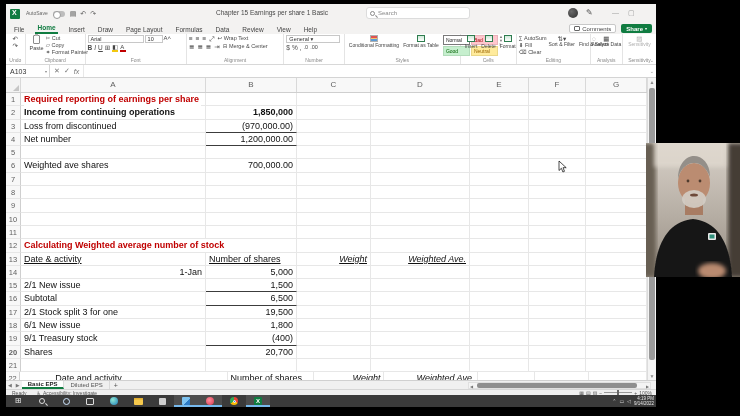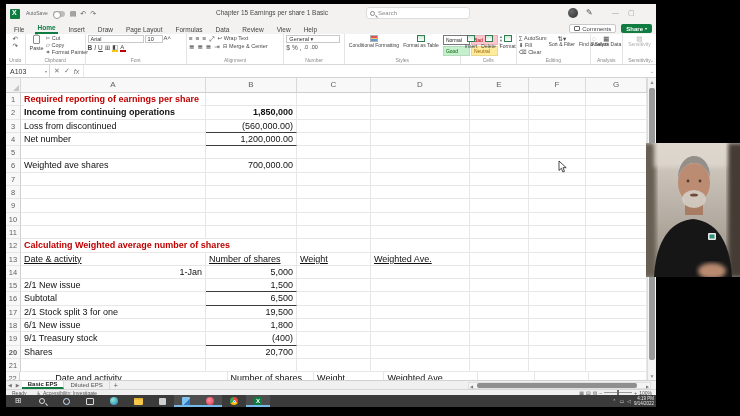--- a/index.html
+++ b/index.html
@@ -63,21 +63,21 @@
   .sheet{position:absolute;left:0;top:74px;width:100%;height:302px;background:#fff;overflow:hidden;}
   .colheaders{display:flex;height:15px;background:#f8f8f8;border-bottom:1px solid #cfcfcf;width:641px;}
   .colhdr{border-right:1px solid #d9d9d9;color:#5f5f5f;font-size:8px;text-align:center;line-height:14px;}
   .corner{position:relative;background:#f3f3f3;}
   .corner::after{content:"";position:absolute;right:1px;bottom:1px;border-left:6px solid transparent;border-bottom:6px solid #c6c6c6;}
   .rowwrap{position:relative;width:641px;}
   .grow{display:flex;height:13.3px;}
   .rowhdr{background:#f8f8f8;border-right:1px solid #cfcfcf;border-bottom:1px solid #e6e6e6;color:#5f5f5f;font-size:7.5px;text-align:center;line-height:13px;}
   .cell{border-right:1px solid #e7e7e7;border-bottom:1px solid #e7e7e7;font-size:9px;color:#111;line-height:12.5px;padding:0 3px;white-space:nowrap;overflow:visible;position:relative;}
   .cell.num{text-align:right;}
-  .cell.ctr{text-align:left;}
+  .cell.ctr{text-align:right;font-style:italic;}
   .cell.b{font-weight:bold;}
   .cell.red{color:#C00000;font-weight:bold;}
   .cell.ub{border-bottom:1px solid #3c3c3c;}
   .cell .txt{display:inline-block;}
   .cell.ul .txt{text-decoration:underline;}
   .cell.ovf .txt{background:#fff;position:relative;z-index:2;padding-right:2px;}
   .vscroll{position:absolute;right:0;top:0;bottom:0;width:9px;background:#f4f4f4;border-left:1px solid #dcdcdc;}
   .vscroll .arr{position:absolute;left:0;width:100%;text-align:center;font-size:5px;color:#8a8a8a;line-height:8px;}
   .vthumb{position:absolute;left:1px;width:6px;background:#9a9a9a;border-radius:2px;}
 
@@ -365,21 +365,21 @@
             <div class="cell b num" style="width: 91px;"><span class="txt">1,850,000</span></div>
             <div class="cell" style="width: 74px;"></div>
             <div class="cell" style="width: 99px;"></div>
             <div class="cell" style="width: 59px;"></div>
             <div class="cell" style="width: 57px;"></div>
             <div class="cell" style="width: 61px;"></div>
           </div>
           <div class="grow">
             <div class="rowhdr" style="width: 15px;">3</div>
             <div class="cell" style="width: 185px;"><span class="txt">Loss from discontinued</span></div>
-            <div class="cell num ub" style="width: 91px;"><span class="txt">(560,000.00)</span></div>
+            <div class="cell num ub" style="width: 91px;"><span class="txt">(970,000.00)</span></div>
             <div class="cell" style="width: 74px;"></div>
             <div class="cell" style="width: 99px;"></div>
             <div class="cell" style="width: 59px;"></div>
             <div class="cell" style="width: 57px;"></div>
             <div class="cell" style="width: 61px;"></div>
           </div>
           <div class="grow">
             <div class="rowhdr" style="width: 15px;">4</div>
             <div class="cell" style="width: 185px;"><span class="txt">Net number</span></div>
             <div class="cell num ub" style="width: 91px;"><span class="txt">1,200,000.00</span></div>
@@ -454,21 +454,21 @@
             <div class="cell" style="width: 185px;"></div>
             <div class="cell" style="width: 91px;"></div>
             <div class="cell" style="width: 74px;"></div>
             <div class="cell" style="width: 99px;"></div>
             <div class="cell" style="width: 59px;"></div>
             <div class="cell" style="width: 57px;"></div>
             <div class="cell" style="width: 61px;"></div>
           </div>
           <div class="grow">
             <div class="rowhdr" style="width: 15px;">12</div>
-            <div class="cell red ovf" style="width: 185px;"><span class="txt">Calculating Weighted average number of shares</span></div>
+            <div class="cell red ovf" style="width: 185px;"><span class="txt">Calculating Weighted average number of stock</span></div>
             <div class="cell" style="width: 91px;"></div>
             <div class="cell" style="width: 74px;"></div>
             <div class="cell" style="width: 99px;"></div>
             <div class="cell" style="width: 59px;"></div>
             <div class="cell" style="width: 57px;"></div>
             <div class="cell" style="width: 61px;"></div>
           </div>
           <div class="grow">
             <div class="rowhdr" style="width: 15px;">13</div>
             <div class="cell ul" style="width: 185px;"><span class="txt">Date &amp; activity</span></div>

